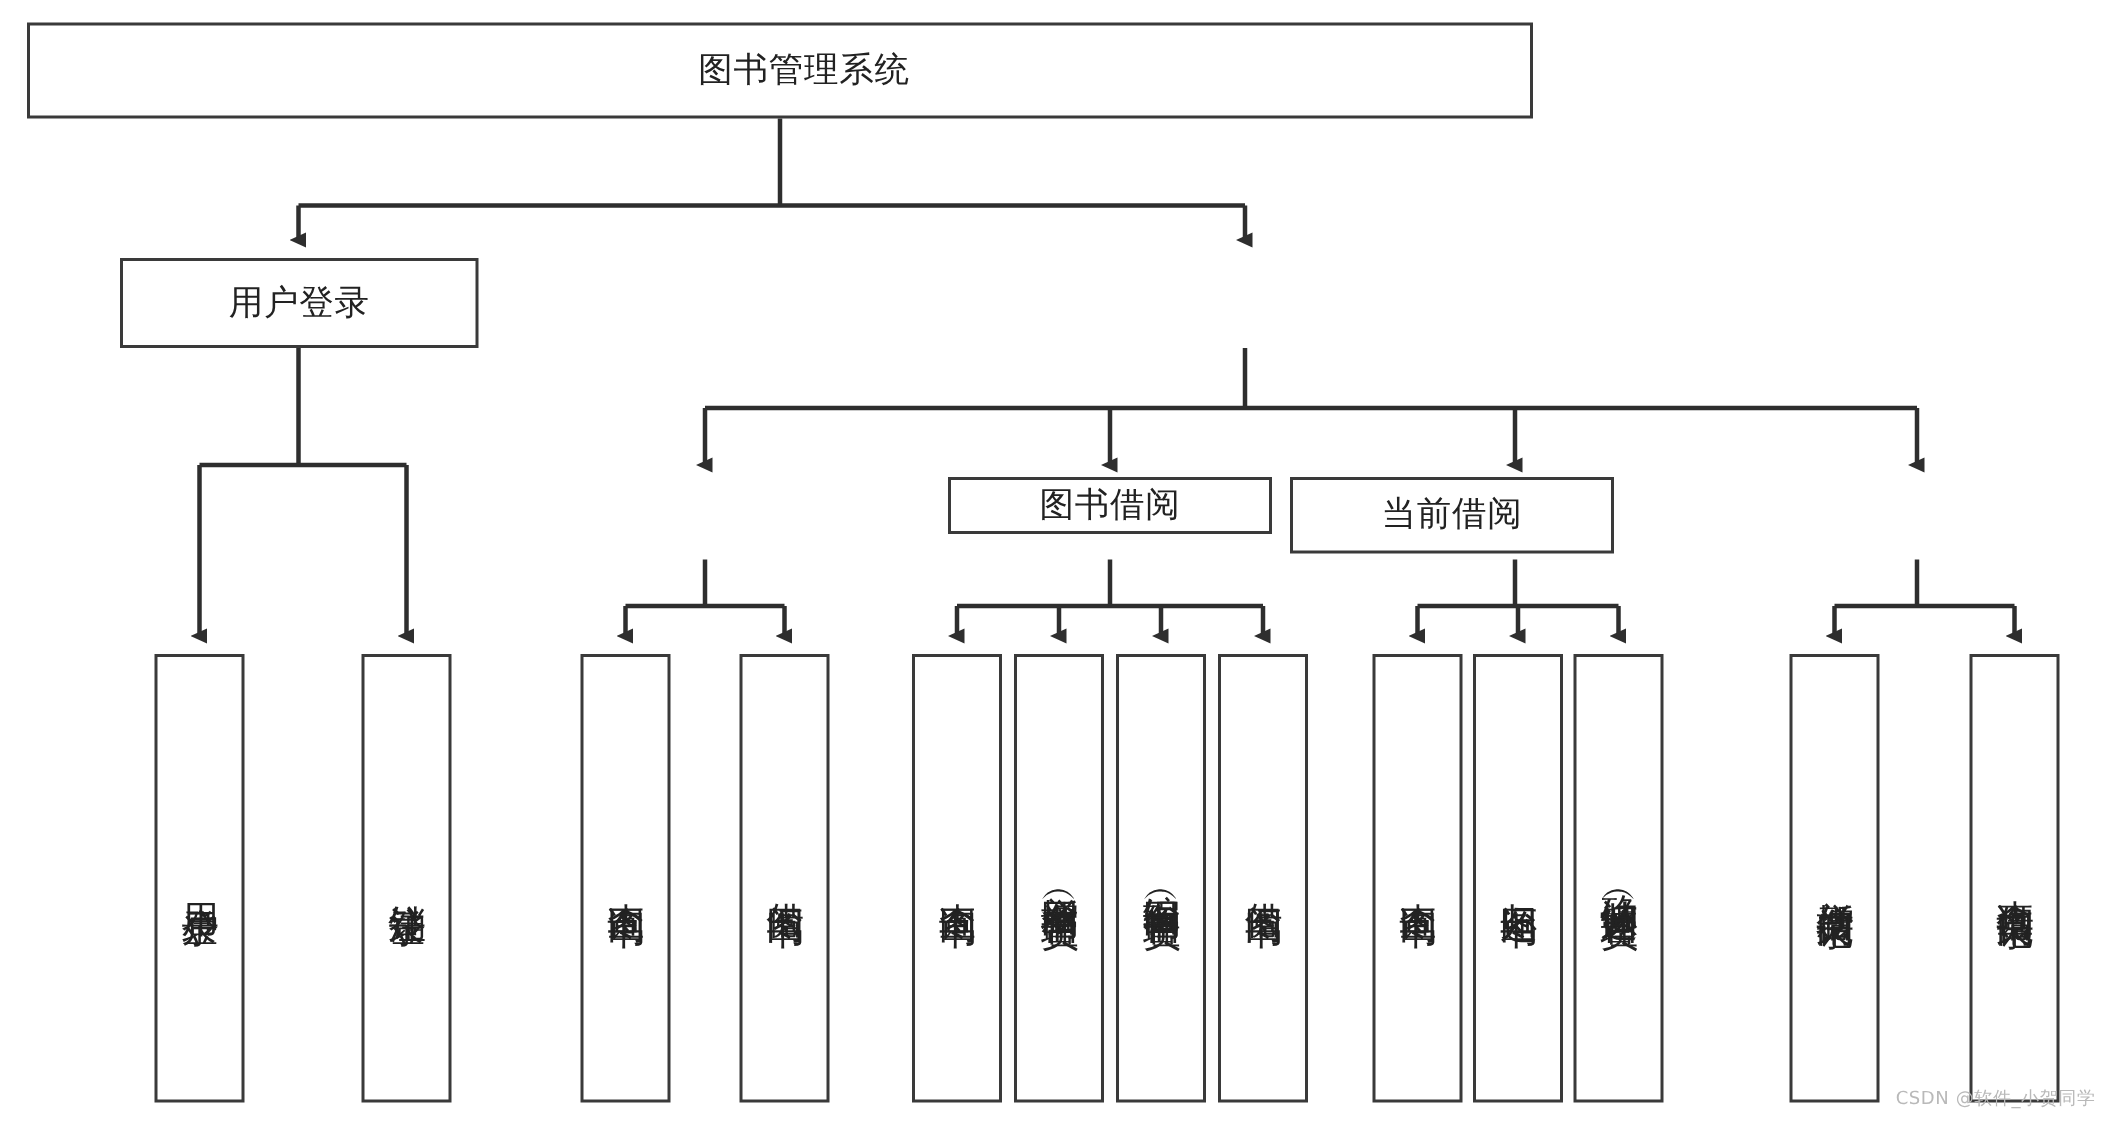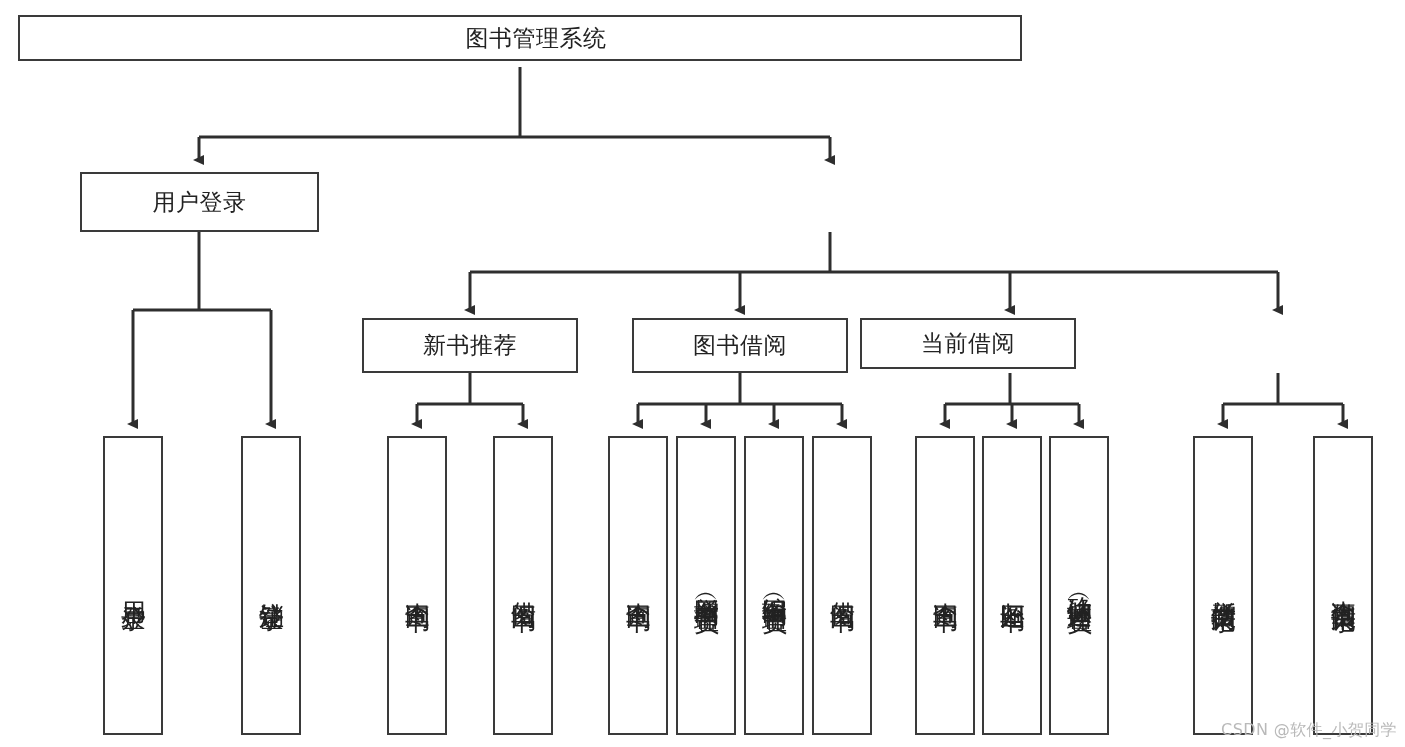--- a/index.html
+++ b/index.html
@@ -55,21 +55,21 @@
     writing-mode: vertical-rl;
     text-orientation: upright;
     font-size: 25px;
     line-height: 1.12;
     letter-spacing: 2px;
   }
   .watermark {
     position: absolute;
     right: 8px;
     bottom: 6px;
-    font-size: 16px;
+    font-size: 12px;
     color: #b9b9b9;
     letter-spacing: 0.4px;
     white-space: nowrap;
     user-select: none;
   }
 </style>
 </head>
 <body>
 
 <div id="diagram-root">
@@ -117,32 +117,29 @@
       <path d="M1012,404 L1012,424" marker-end="url(#arrow)"></path>
       <path d="M1079,404 L1079,424" marker-end="url(#arrow)"></path>
 
       <path d="M1278,373 L1278,404"></path>
       <path d="M1223,404 L1343,404"></path>
       <path d="M1223,404 L1223,424" marker-end="url(#arrow)"></path>
       <path d="M1343,404 L1343,424" marker-end="url(#arrow)"></path>
     </g>
   </svg>
 
-  <div class="node horizontal" style="left:18px; top:15px; width:1004px; height:46px;padding-left:32px;">
+  <div class="node horizontal" style="left:18px; top:15px; width:1004px; height:64px;padding-left:32px;">
     <span class="node-label">图书管理系统</span>
   </div>
 
   <div class="node horizontal" style="left:80px; top:172px; width:239px; height:60px;">
     <span class="node-label">用户登录</span>
   </div>
 
-  <div class="node horizontal" style="left:362px; top:318px; width:216px; height:55px;">
-    <span class="node-label">新书推荐</span>
-  </div>
-  <div class="node horizontal" style="left:632px; top:318px; width:216px; height:55px;">
+  <div class="node horizontal" style="left:632px; top:318px; width:216px; height:38px;">
     <span class="node-label">图书借阅</span>
   </div>
   <div class="node horizontal" style="left:860px; top:318px; width:216px; height:51px;">
     <span class="node-label">当前借阅</span>
   </div>
 
   <div class="node vertical" style="left:103px; top:436px; width:60px; height:299px;">
     <span class="node-label">用户登录</span>
   </div>
   <div class="node vertical" style="left:241px; top:436px; width:60px; height:299px;">

